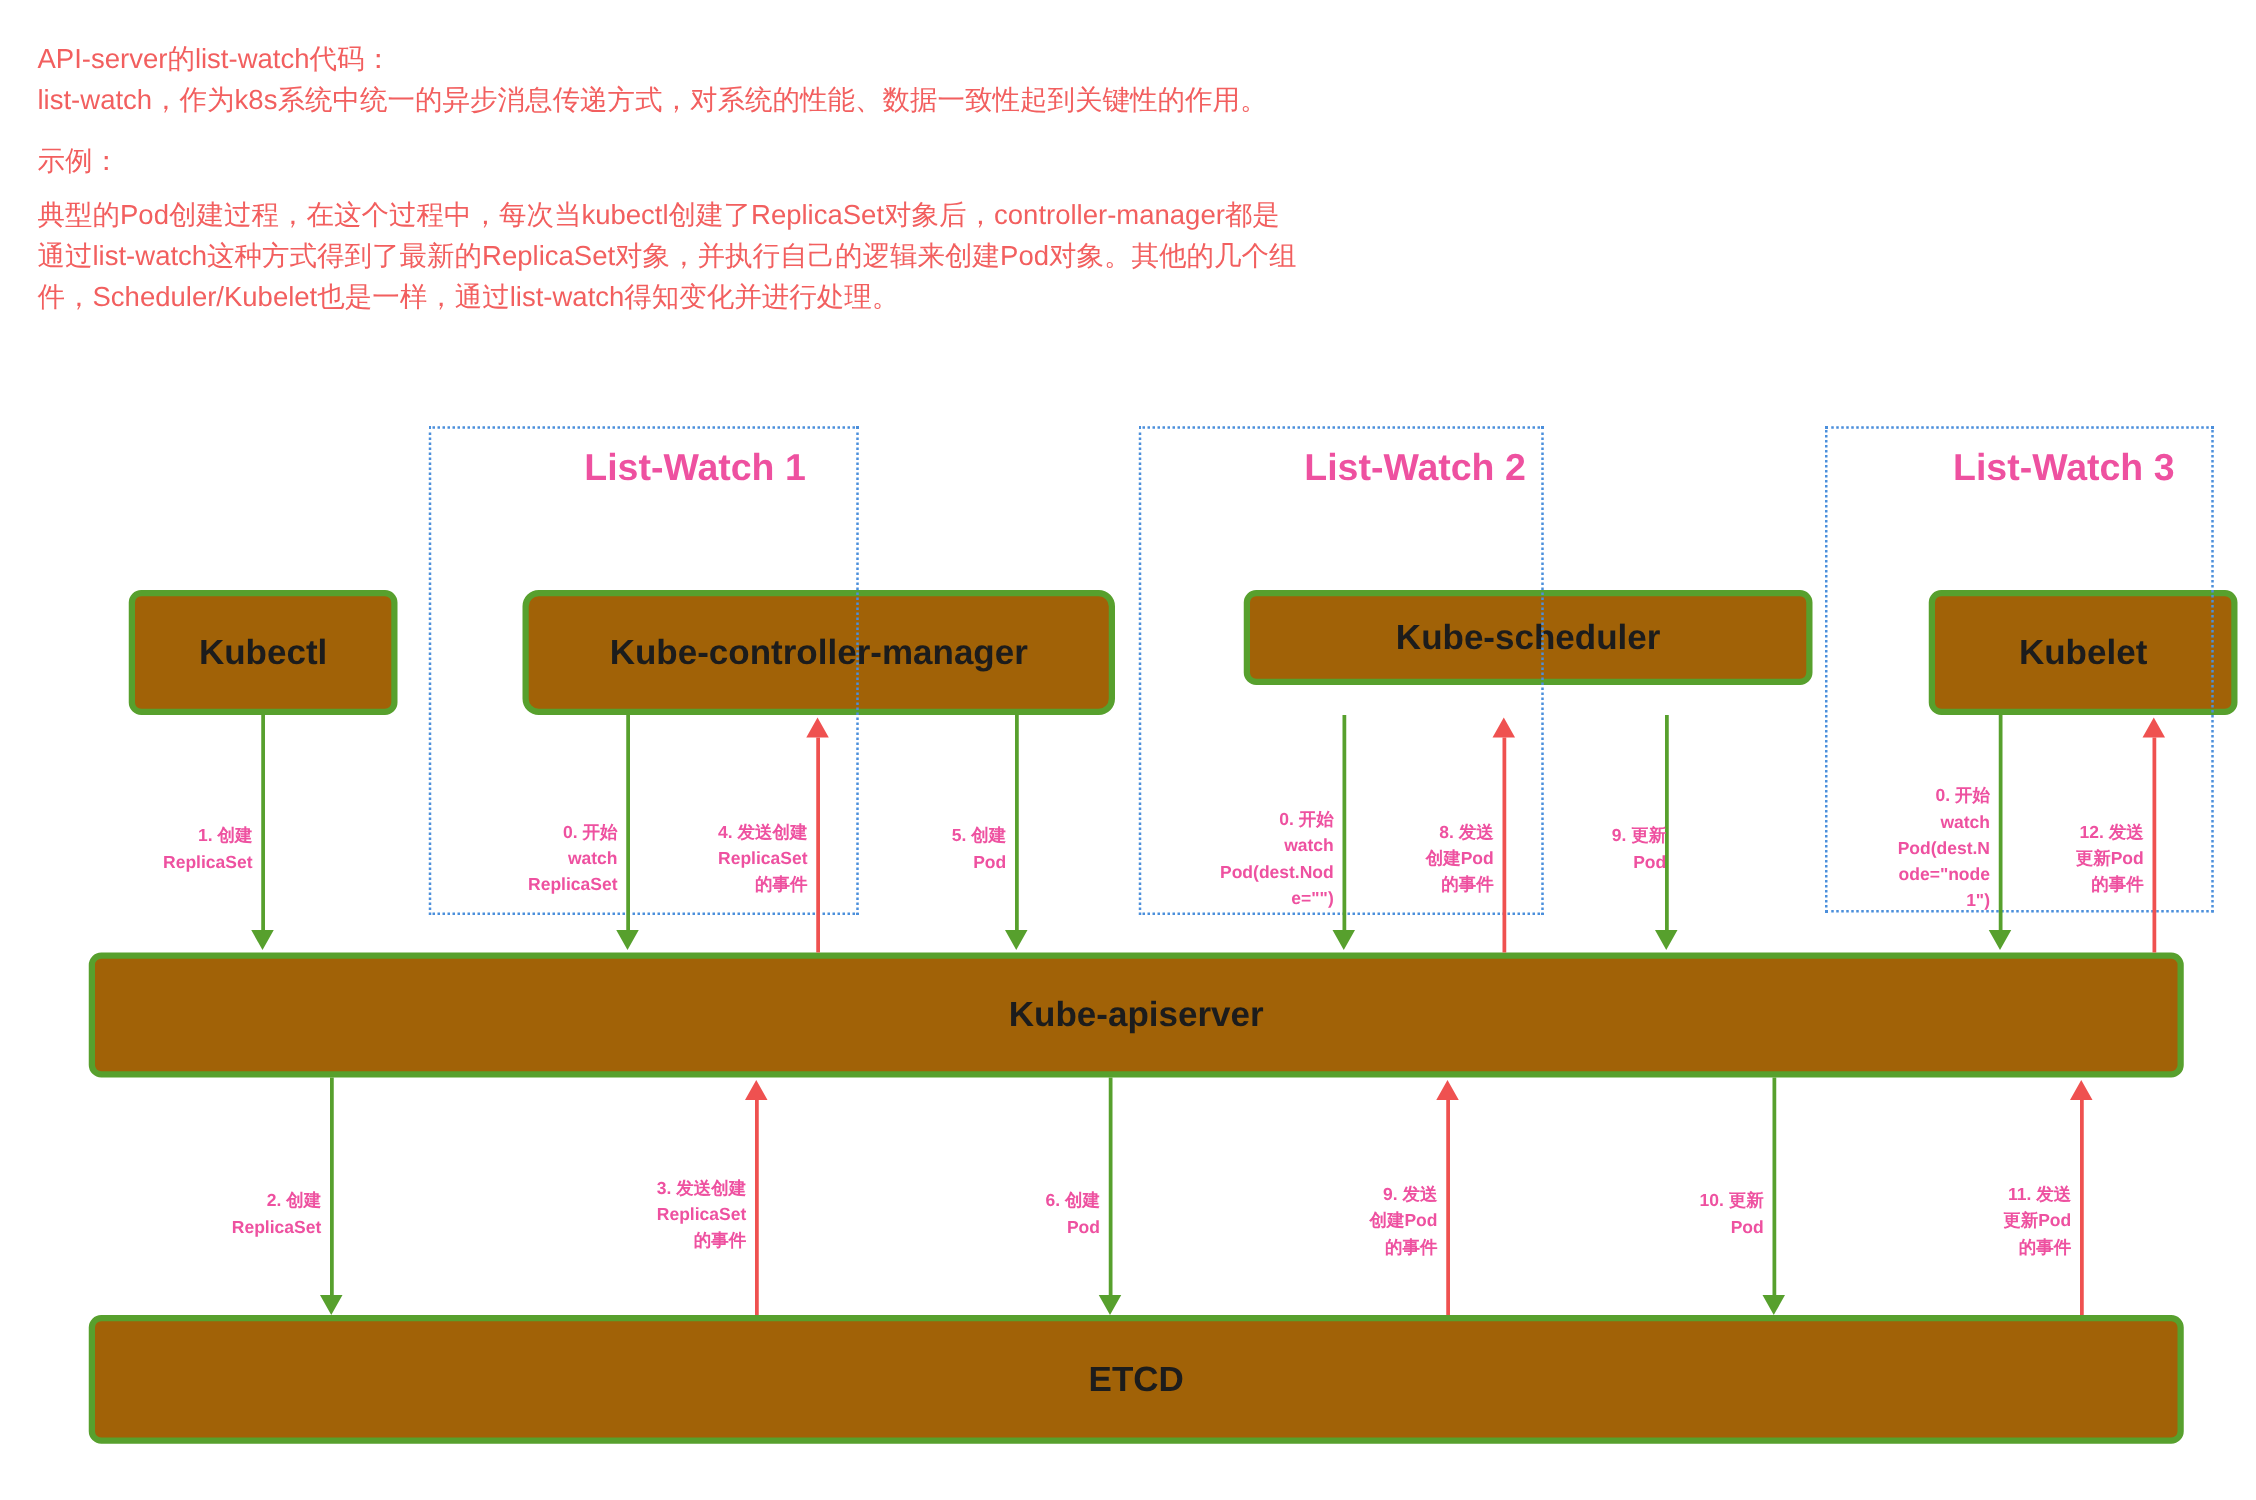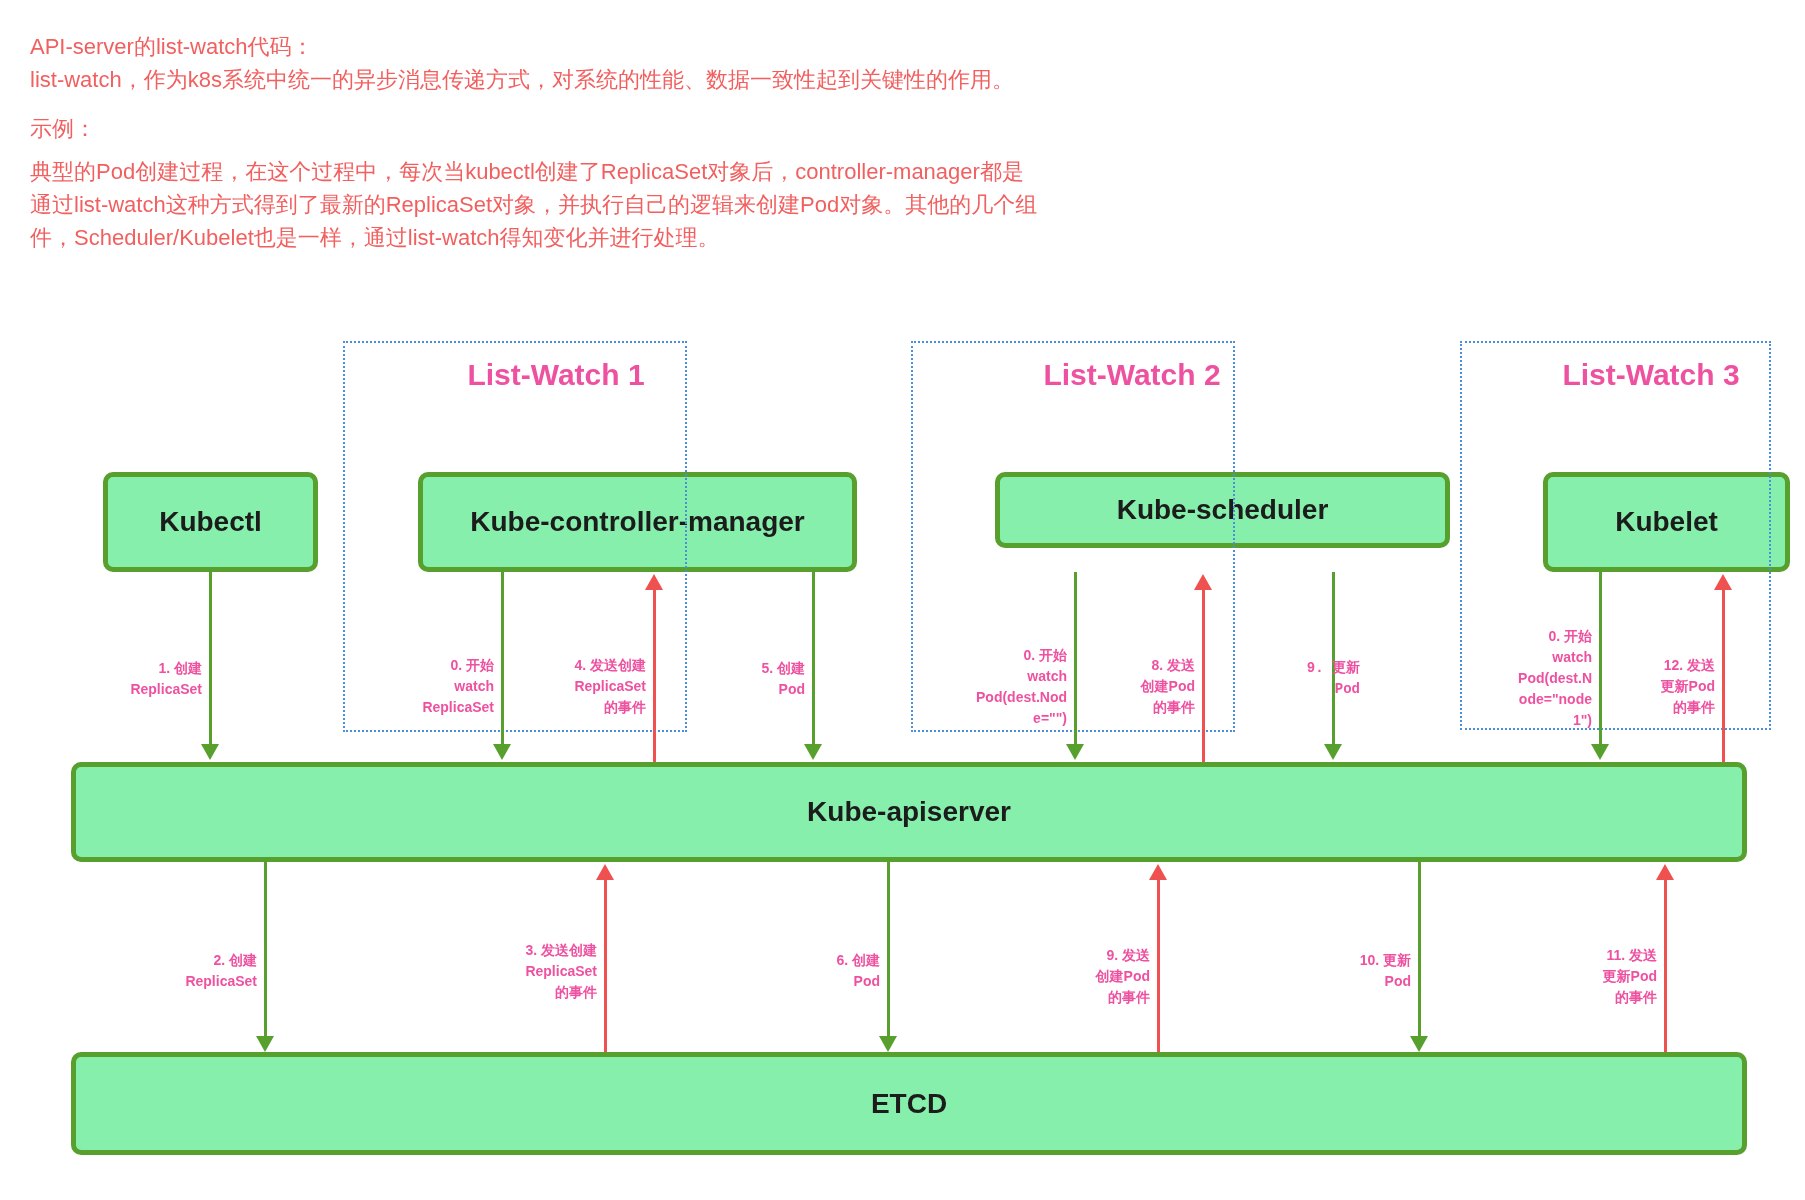--- a/index.html
+++ b/index.html
@@ -7,21 +7,21 @@
           font-family:"Liberation Sans","DejaVu Sans",sans-serif;}
 
   
   .hdr{position:absolute;left:30px;top:30px;width:1120px;color:#f25f5f;
        font-size:22px;line-height:33px;}
   .hdr p{margin:0;}
   .hdr p.gap-lg{margin-top:16px;}
   .hdr p.gap-sm{margin-top:10px;}
 
   
-  .gbox{position:absolute;box-sizing:border-box;background:#86efac;
+  .gbox{position:absolute;box-sizing:border-box;background:#a16207;
         border:5px solid #57a02d;border-radius:10px;
         display:flex;align-items:center;justify-content:center;
         font-weight:bold;font-size:28px;color:#1c1c1c;z-index:2;}
 
   
   .lwbox{position:absolute;box-sizing:border-box;border:2px dotted #4b8fdc;z-index:3;}
   .lwlabel{position:absolute;width:200px;text-align:center;font-weight:bold;
            font-size:30px;color:#ee51a0;z-index:5;}
 
   
@@ -56,21 +56,21 @@
   <div class="lwbox" style="left:911px;top:341px;width:324px;height:391px;"></div>
   <div class="lwbox" style="left:1460px;top:341px;width:311px;height:389px;"></div>
 
   <div class="lwlabel" style="left:456px;top:358px;">List-Watch 1</div>
   <div class="lwlabel" style="left:1032px;top:358px;">List-Watch 2</div>
   <div class="lwlabel" style="left:1551px;top:358px;">List-Watch 3</div>
 
   <div class="gbox" style="left:103px;top:472px;width:215px;height:100px;">
     <span>Kubectl</span>
   </div>
-  <div class="gbox" style="left:418px;top:472px;width:439px;height:100px;">
+  <div class="gbox" style="left:418px;top:472px;width:474px;height:100px;border-radius:13px;">
     <span>Kube-controller-manager</span>
   </div>
   <div class="gbox" style="left:995px;top:472px;width:455px;height:76px;">
     <span>Kube-scheduler</span>
   </div>
   <div class="gbox" style="left:1543px;top:472px;width:247px;height:100px;">
     <span>Kubelet</span>
   </div>
   <div class="gbox" style="left:71px;top:762px;width:1676px;height:100px;">
     <span>Kube-apiserver</span>
@@ -151,21 +151,21 @@
 的事件</div>
   <div class="alabel" style="left:645px;top:658px;">5. 创建
 Pod</div>
   <div class="alabel" style="left:907px;top:645px;">0. 开始
 watch
 Pod(dest.Nod
 e="")</div>
   <div class="alabel" style="left:1035px;top:655px;">8. 发送
 创建Pod
 的事件</div>
-  <div class="alabel" style="left:1200px;top:658px;font-family:Liberation Mono, monospace;">9. 更新
+  <div class="alabel" style="left:1173px;top:658px;">9. 更新
 Pod</div>
   <div class="alabel" style="left:1432px;top:626px;">0. 开始
 watch
 Pod(dest.N
 ode="node
 1")</div>
   <div class="alabel" style="left:1555px;top:655px;">12. 发送
 更新Pod
 的事件</div>
 

